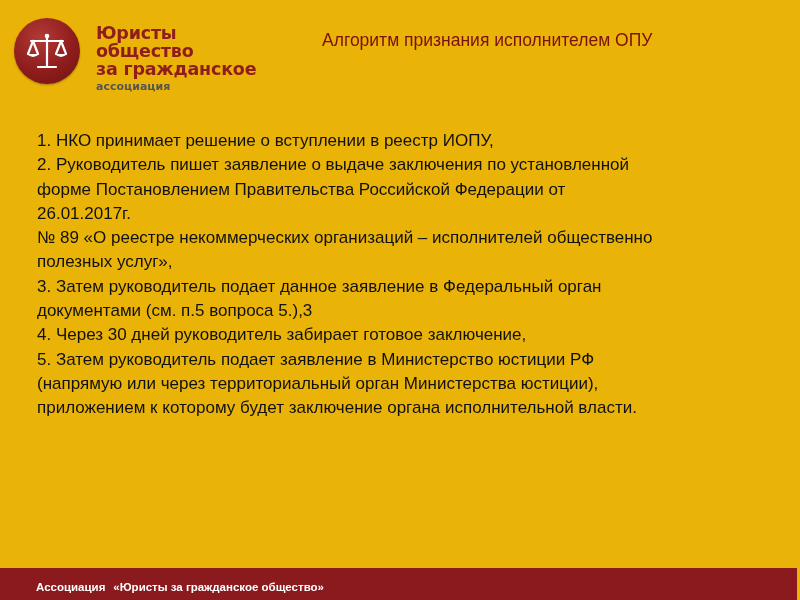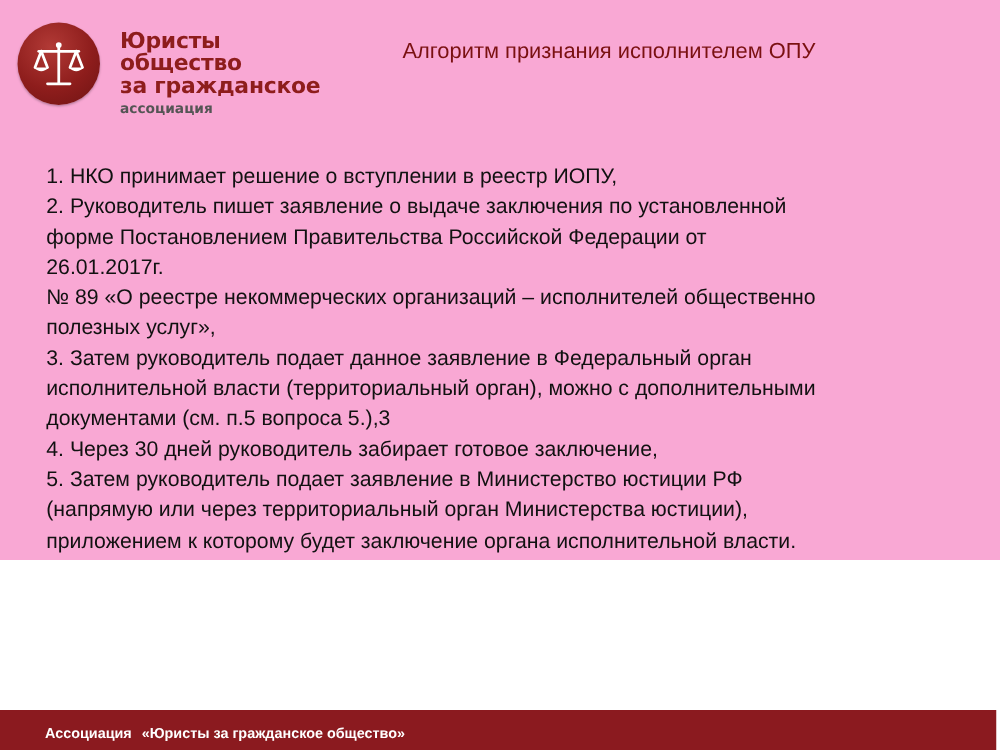--- a/index.html
+++ b/index.html
@@ -7,22 +7,22 @@
       padding: 0;
       width: 800px;
       height: 600px;
       background: #ffffff;
       overflow: hidden;
       font-family: "Liberation Sans", "DejaVu Sans", sans-serif;
     }
     .slide {
       position: relative;
       width: 800px;
-      height: 448px;
-      background: #f9a8d4;
+      height: 600px;
+      background: #eab308;
     }
     .logo {
       position: absolute;
       left: 14px;
       top: 18px;
       display: flex;
       align-items: flex-start;
     }
     .logo-circle {
       width: 66px;
@@ -141,21 +141,20 @@
   <div class="slide-title">Алгоритм признания исполнителем ОПУ</div>
 
   <div class="content">
     <span class="line">1. НКО принимает решение о вступлении в реестр ИОПУ,</span>
     <span class="line">2. Руководитель пишет заявление о выдаче заключения по установленной</span>
     <span class="line">форме Постановлением Правительства Российской Федерации от</span>
     <span class="line">26.01.2017г.</span>
     <span class="line">№ 89 «О реестре некоммерческих организаций – исполнителей общественно</span>
     <span class="line">полезных услуг»,</span>
     <span class="line">3. Затем руководитель подает данное заявление в Федеральный орган</span>
-    <span class="line">исполнительной власти (территориальный орган), можно с дополнительными</span>
     <span class="line">документами (см. п.5 вопроса 5.),3</span>
     <span class="line">4. Через 30 дней руководитель забирает готовое заключение,</span>
     <span class="line">5. Затем руководитель подает заявление в Министерство юстиции РФ</span>
     <span class="line">(напрямую или через территориальный орган Министерства юстиции),</span>
     <span class="line">приложением к которому будет заключение органа исполнительной власти.</span>
   </div>
 
   <div class="footer">
     <div class="footer-text">
       <div>

